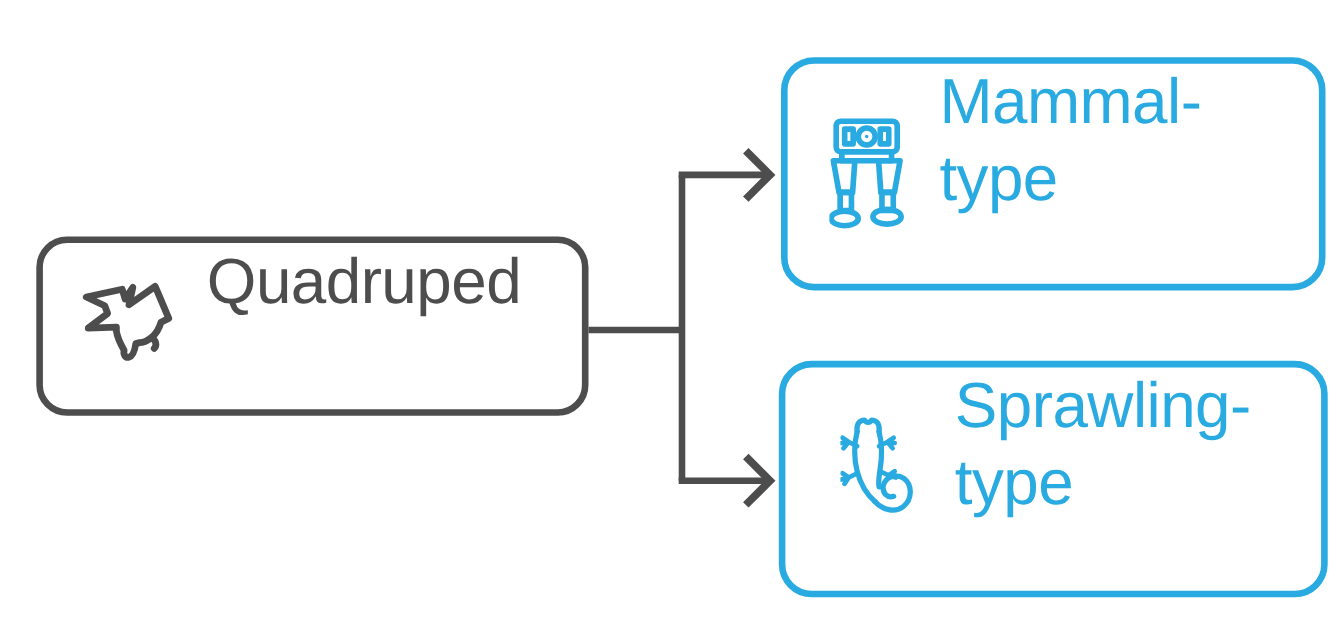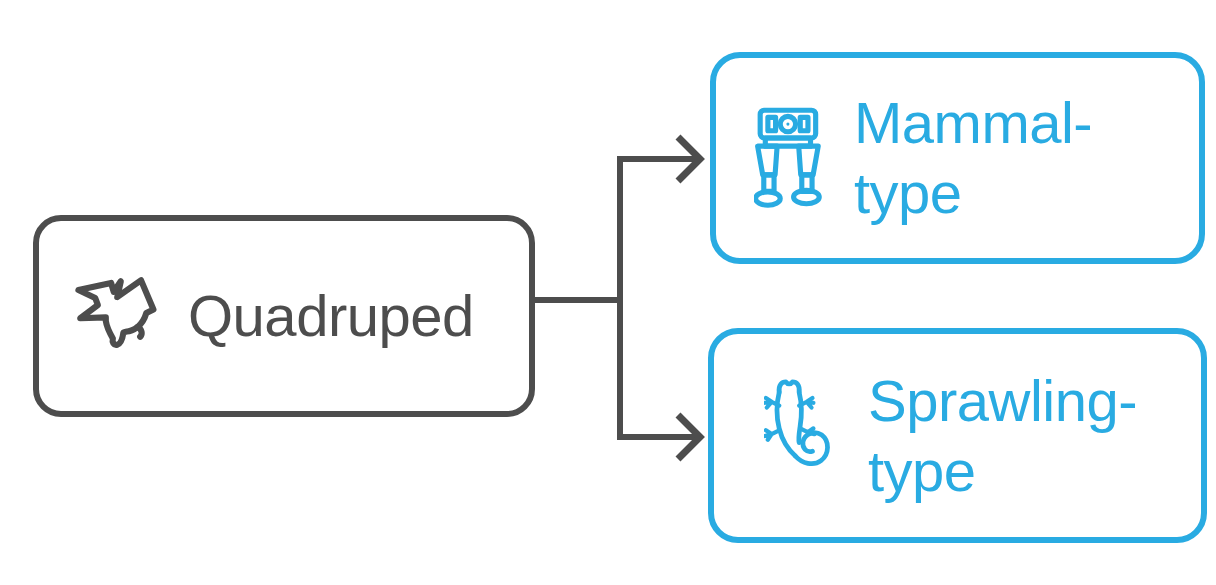--- a/index.html
+++ b/index.html
@@ -15,27 +15,26 @@
     position: relative;
     width: 1216px;
     height: 585px;
     background: var(--canvas-bg);
     overflow: hidden;
   }
 
   .node {
     position: absolute;
     display: flex;
-    align-items: center;
     background: var(--canvas-bg);
   }
 
   .node-root {
     left: 33px; top: 215px;
-    width: 502px; height: 202px;
+    width: 502px; height: 163px;
     border: 6px solid var(--line-gray);
     border-radius: 28px;
     padding-left: 28px;
     gap: 24px;
   }
 
   .node-child {
     border: 6px solid var(--accent-blue);
     border-radius: 30px;
   }

